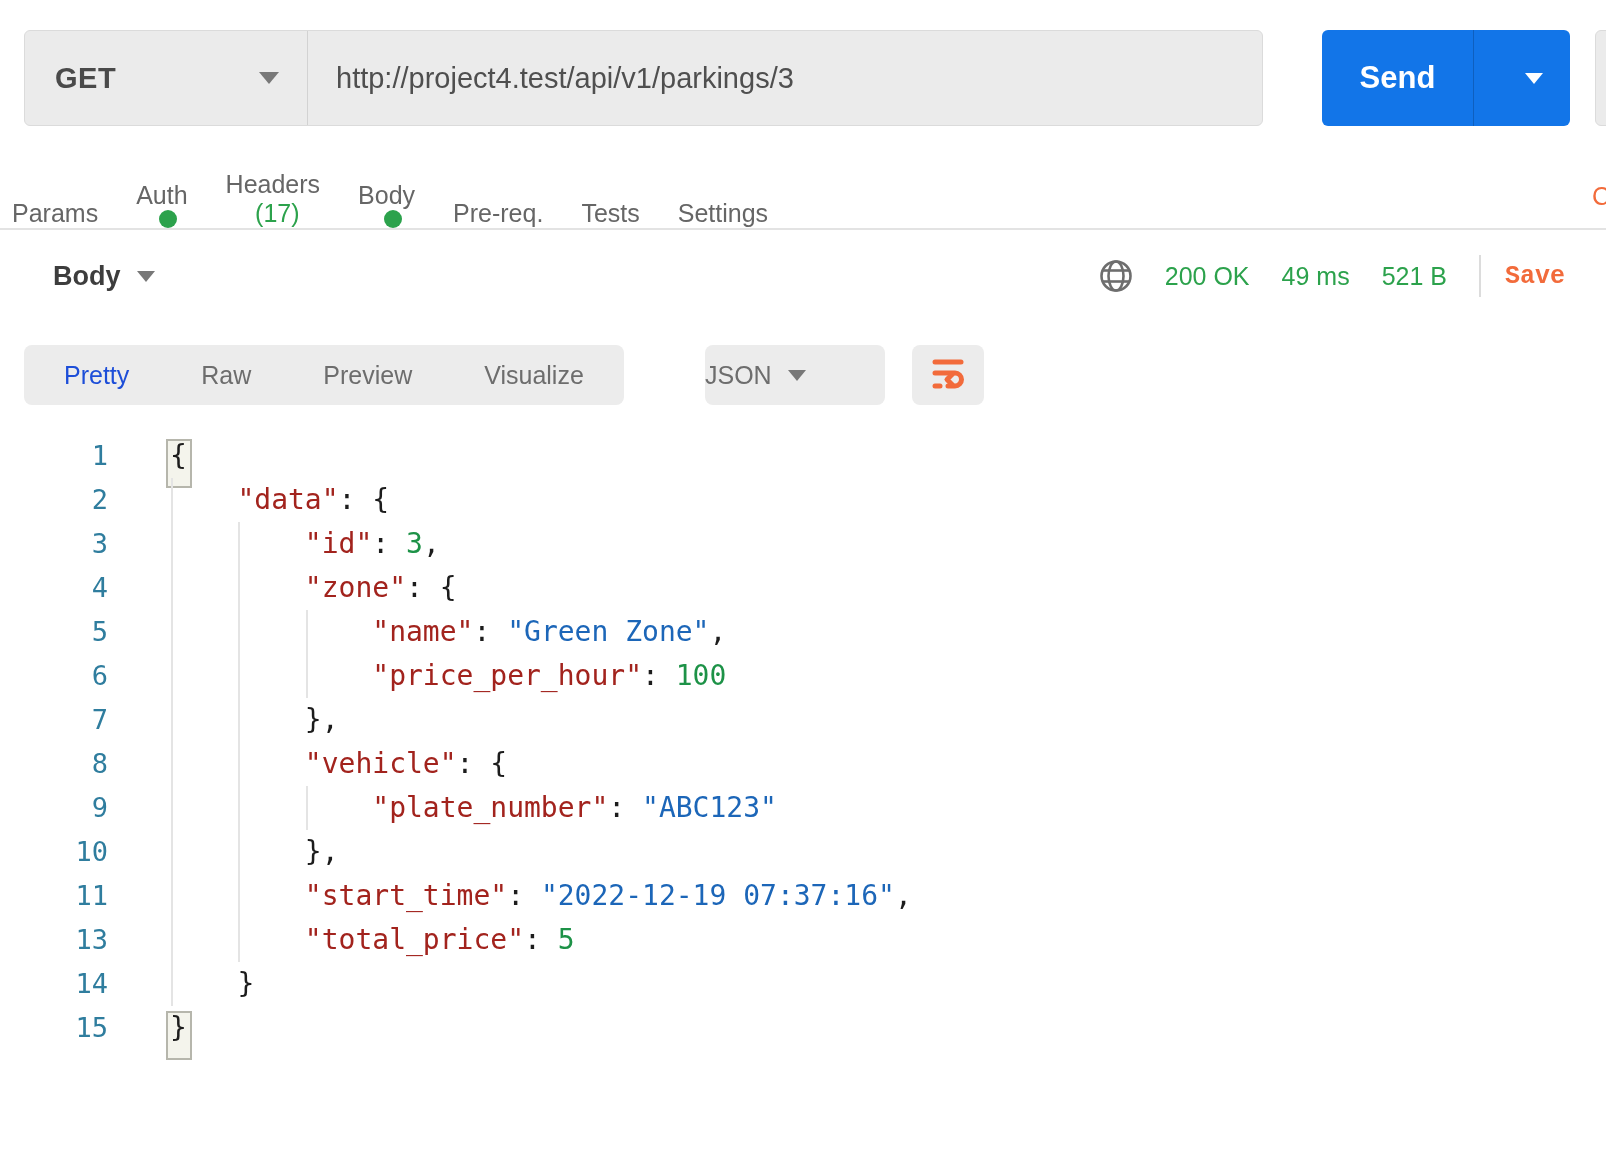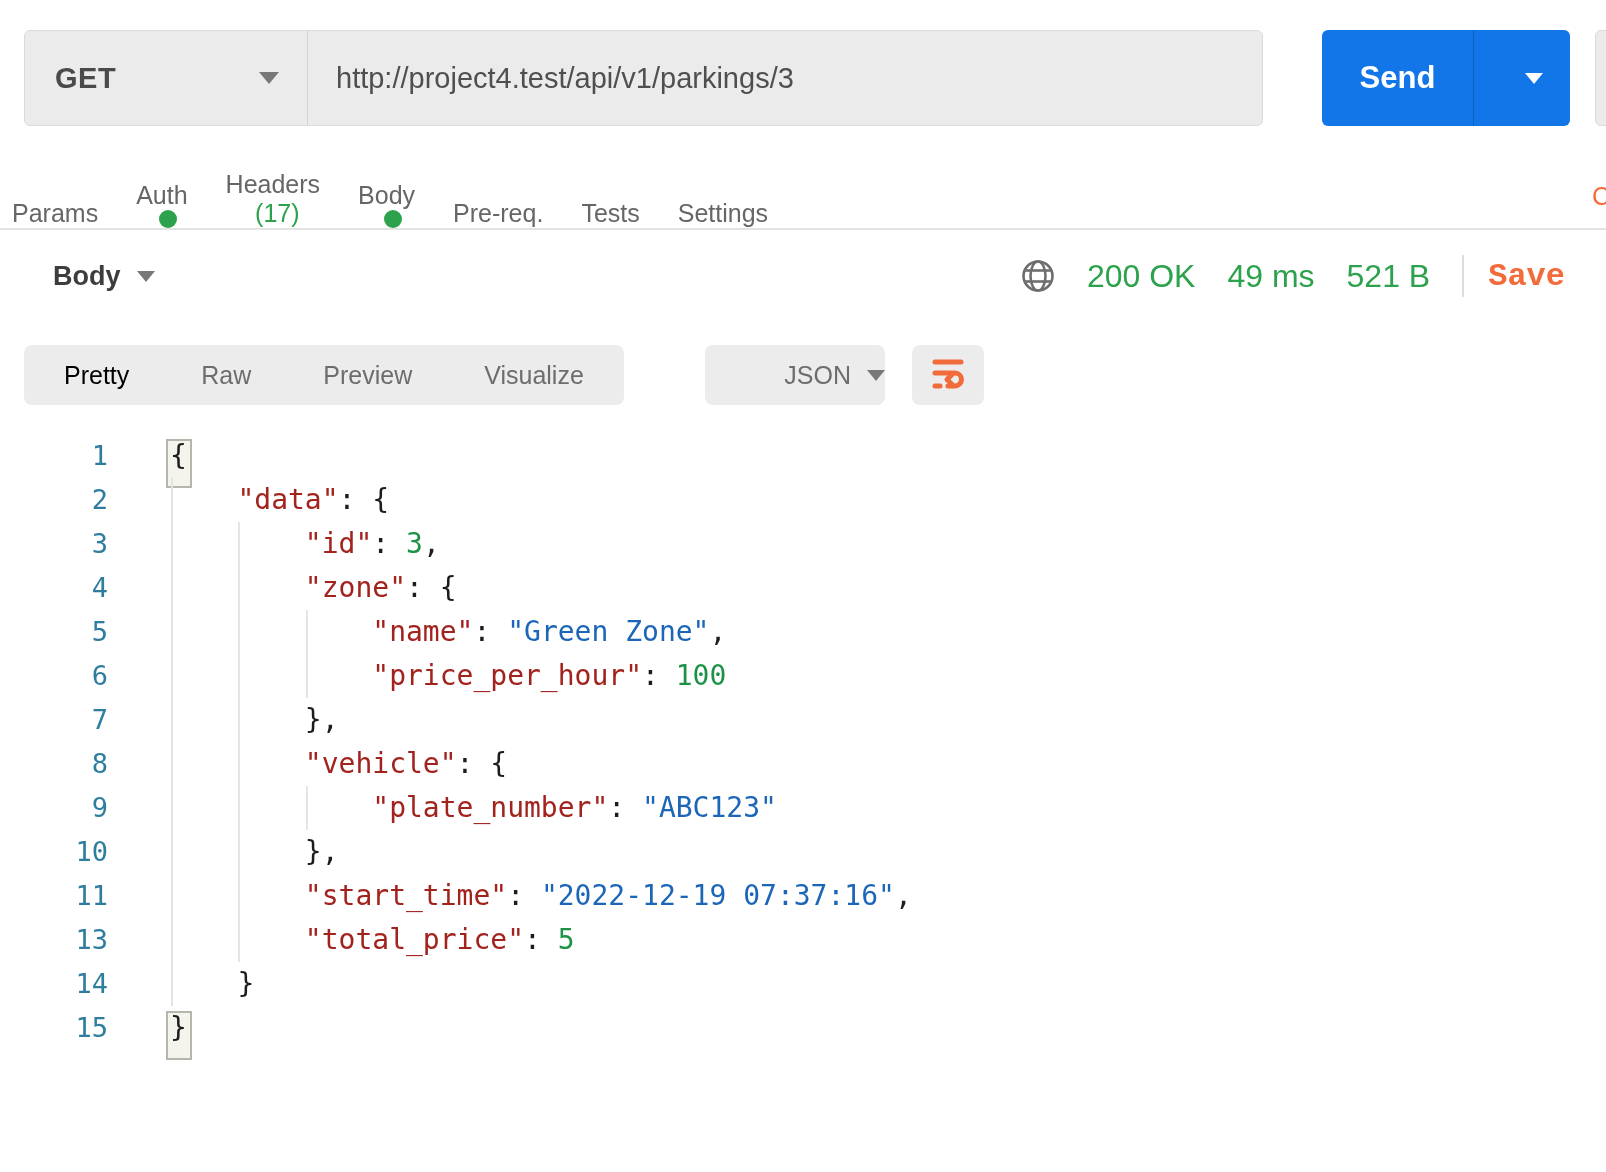--- a/index.html
+++ b/index.html
@@ -58,37 +58,37 @@
   .tabs-divider { position:absolute; left:0; top:228px; width:1606px; height:2px; background:#e3e3e3; }
   
   .body-select {
     position:absolute; left:53px; top:250px; height:52px;
     display:flex; align-items:center; cursor:pointer;
   }
   .body-select-label { font-size:27px; font-weight:700; color:#3d3d3d; margin-right:16px; }
   .body-select .caret-down { border-left-width:9px; border-right-width:9px; border-top-width:11px; }
   .resp-meta {
     position:absolute; right:41px; top:250px; height:52px;
-    display:flex; align-items:center; font-size:32px;
+    display:flex; align-items:center; font-size:25px;
   }
   .globe-icon { margin-right:30px; display:flex; }
   .meta-green { color:#2ca24c; margin-right:32px; white-space:nowrap; }
   .meta-vdivider { width:2px; height:42px; background:#dcdcdc; margin:0 24px 0 0; }
   .save-link { color:#f26b3b; font-weight:700; cursor:pointer; white-space:nowrap;font-family:Liberation Mono, monospace; }
   
   .view-tabs {
     position:absolute; left:24px; top:345px; height:60px; border-radius:8px;
     background:#ececec; display:flex; align-items:center; padding:0 40px; gap:72px;
     font-size:25px; color:#6d6d6d;
   }
   .view-tab { cursor:pointer; white-space:nowrap; }
-  .view-tab.active { color:#000000;text-align:right; }
+  .view-tab.active { color:#1d4ed8;text-align:right; }
   .format-select {
     position:absolute; left:705px; top:345px; width:180px; height:60px; border-radius:8px;
-    background:#ececec; display:flex; align-items:center; justify-content:flex-end; gap:16px;
+    background:#ececec; display:flex; align-items:center; justify-content:flex-start; gap:16px;
     font-size:25px; color:#6d6d6d; cursor:pointer;
   }
   .format-select .caret-down { border-left-width:9px; border-right-width:9px; border-top-width:11px; }
   .wrap-button {
     position:absolute; left:912px; top:345px; width:72px; height:60px; border-radius:8px;
     background:#ececec; display:flex; align-items:center; justify-content:center; cursor:pointer;
   }
   
   .code-area { position:absolute; left:0; top:434px; width:1606px; }
   .code-line { display:flex; height:44px; }

